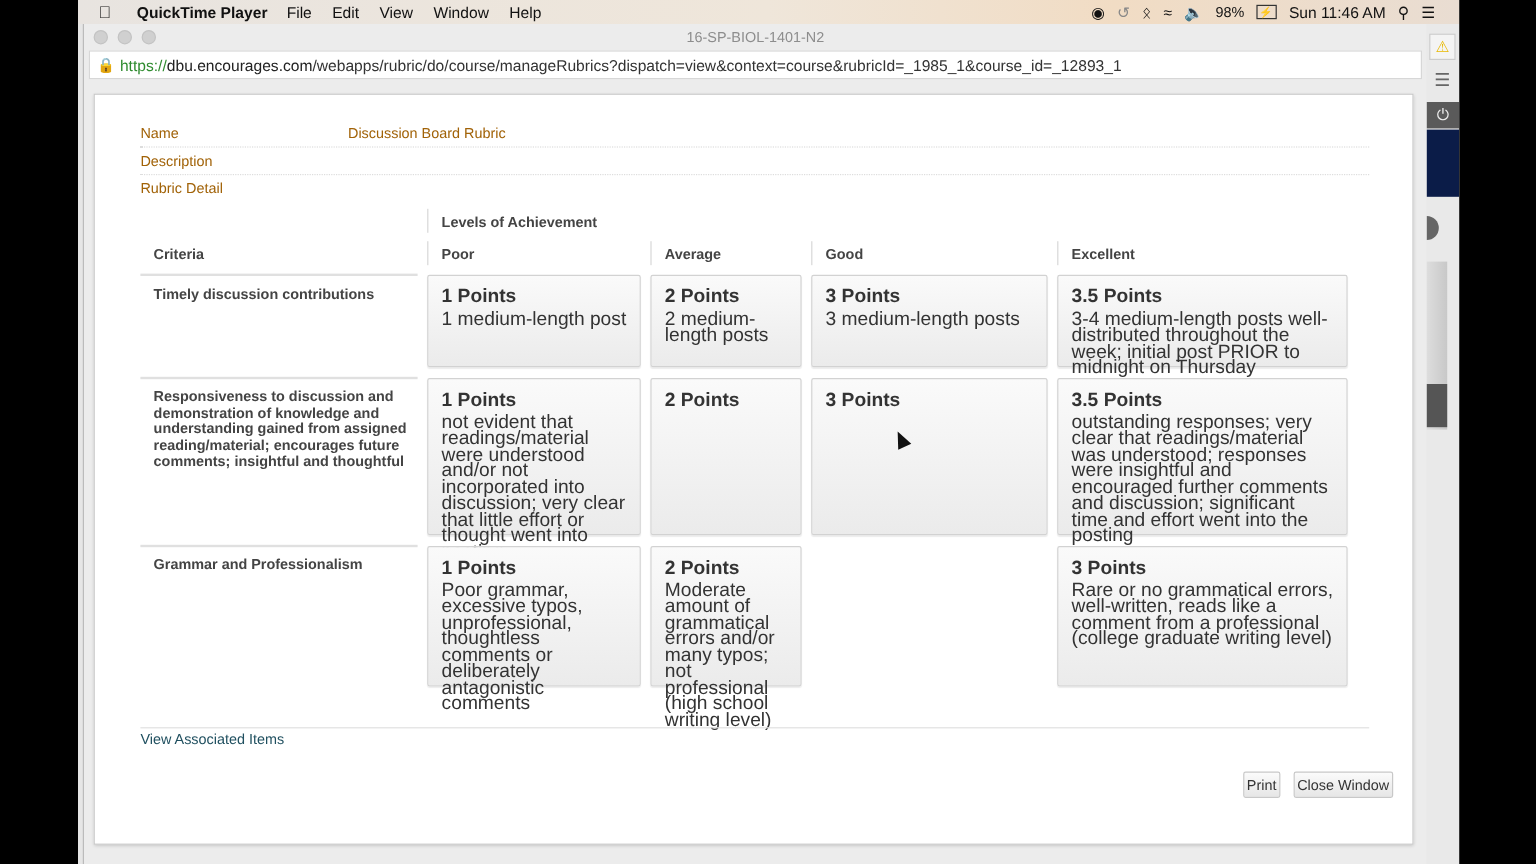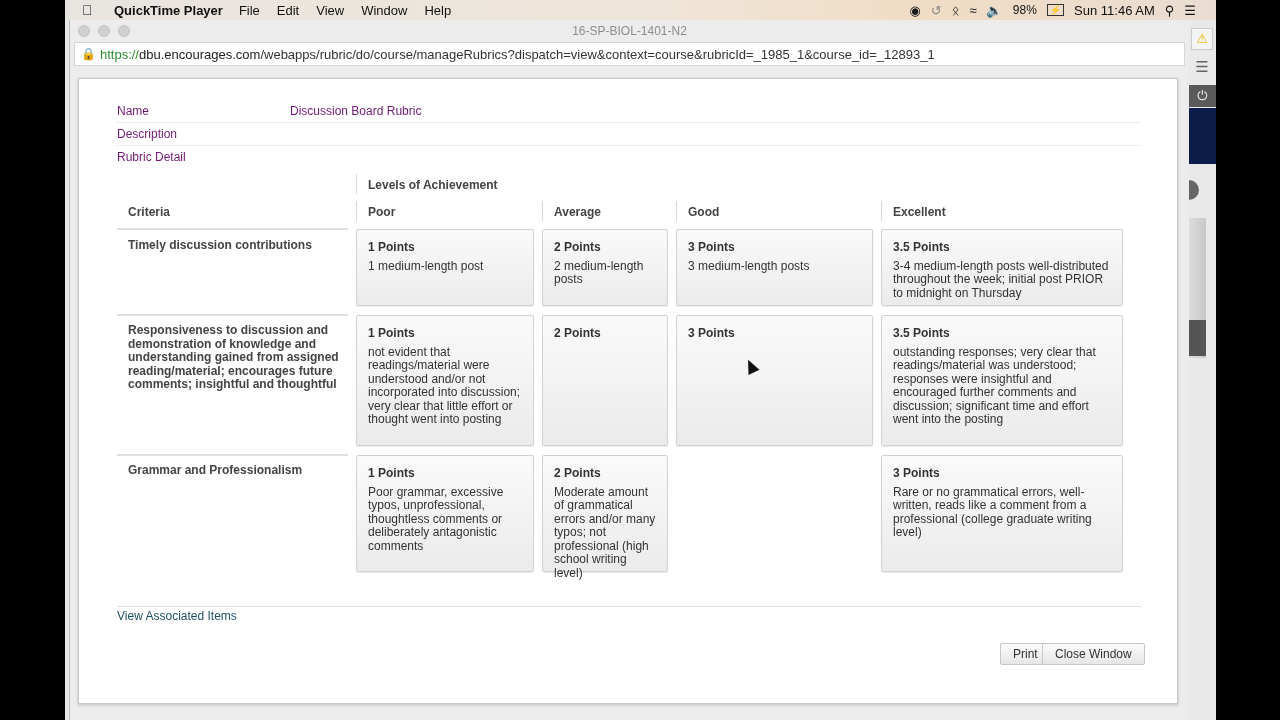--- a/index.html
+++ b/index.html
@@ -18,30 +18,30 @@
   .lights { display: flex; gap: 8px; margin-left: 8px; }
   .lights span { width: 12px; height: 12px; border-radius: 50%; background: #d0d0d0; border: 1px solid #c3c3c3; }
   .wtitle { position: absolute; left: 0; right: 0; text-align: center; font-size: 12px; color: #8d8d8d; }
   .urlbar { margin: 0 4px 0 4px; height: 24px; background: #fff; border: 1px solid #d7d7d7; display: flex; align-items: center; font-size: 13px; }
   .urlbar .lock { color: #5aa835; margin: 0 4px 0 6px; font-size: 12px; }
   .urlbar .scheme { color: #2e8b2e; }
   .urlbar .rest { color: #333; }
   .urlbar .host { color: #222; }
   
   .page { position: absolute; left: 8px; top: 58px; width: 1100px; height: 626px; background: #fff; border: 1px solid #c8c8c8; box-shadow: 0 1px 3px rgba(0,0,0,.2); }
-  .field { position: absolute; left: 38px; width: 1024px; font-size: 12px; color: #701a75; border-bottom: 1px dotted #ddd; height: 22px; line-height: 20px; }
+  .field { position: absolute; left: 38px; width: 1024px; font-size: 12px; color: #a16207; border-bottom: 1px dotted #ddd; height: 22px; line-height: 20px; }
   .field .lbl { display: inline-block; width: 173px; }
   .hdr { position: absolute; font-size: 12px; font-weight: bold; color: #444; }
   .vsep { position: absolute; width: 1px; background: #d8d8d8; }
   .hsep { position: absolute; height: 2px; background: #e0e0e0; }
   .crit { position: absolute; left: 49px; width: 215px; font-size: 12px; font-weight: bold; color: #444; line-height: 13.5px; }
-  .cell { position: absolute; border: 1px solid #d2d2d2; border-radius: 2px; background: linear-gradient(#fafafa, #ebebeb); padding: 11px 11px 0 11px; font-size: 12px; color: #333; line-height: 13.5px; box-shadow: 0 1px 1px rgba(0,0,0,.08); }
+  .cell { position: absolute; border: 1px solid #d2d2d2; border-radius: 2px; background: linear-gradient(#fafafa, #ebebeb); padding: 11px 11px 0 11px; font-size: 16px; color: #333; line-height: 13.5px; box-shadow: 0 1px 1px rgba(0,0,0,.08); }
   .cell .pts { font-weight: bold; color: #333; margin-bottom: 5px; }
   .link { position: absolute; left: 38px; top: 530px; font-size: 12px; color: #1f4f5f; cursor: pointer; }
-  .btn { position: absolute; top: 564px; height: 22px; border: 1px solid #c8c8c8; border-radius: 2px; background: linear-gradient(#fbfbfb,#e6e6e6); font-size: 12px; color: #333; padding: 0 12px; line-height: 20px; font-family: "Liberation Sans", sans-serif; cursor: pointer; }
+  .btn { position: absolute; top: 564px; height: 22px; border: 1px solid #c8c8c8; border-radius: 2px; background: linear-gradient(#fbfbfb,#e6e6e6); font-size: 12px; color: #333; padding: 0 2px; line-height: 20px; font-family: "Liberation Sans", sans-serif; cursor: pointer; margin-left: 36px; }
   .cursor { position: absolute; left: 666px; top: 280px; width: 0; height: 0; border-left: 6px solid transparent; border-right: 6px solid transparent; border-bottom: 14px solid #111; transform: rotate(-25deg); }
   
   .sidepanel { position: absolute; left: 1124px; top: 20px; width: 27px; height: 700px; background: #e9e9e9; }
   .sp-warn { position: absolute; left: 2px; top: 8px; width: 22px; height: 22px; background: #f4f4f4; border: 1px solid #ccc; text-align: center; font-size: 13px; color: #e8b800; line-height: 20px; }
   .sp-menu { position: absolute; left: 2px; top: 38px; width: 22px; height: 22px; text-align: center; font-size: 15px; color: #666; }
   .sp-power { position: absolute; left: 0; top: 65px; width: 27px; height: 22px; background: #5a5a5a; color: #eee; text-align: center; font-size: 13px; line-height: 22px; }
   .sp-navy { position: absolute; left: 0; top: 88px; width: 27px; height: 56px; background: #0b1c48; }
   .sp-help { position: absolute; left: 0; top: 160px; width: 10px; height: 20px; border-radius: 0 10px 10px 0; background: #666; }
   .sp-scroll { position: absolute; left: 0; top: 198px; width: 17px; height: 140px; background: linear-gradient(90deg,#ddd,#c8c8c8); }
   .sp-thumb { position: absolute; left: 0; top: 300px; width: 17px; height: 36px; background: #555; }

